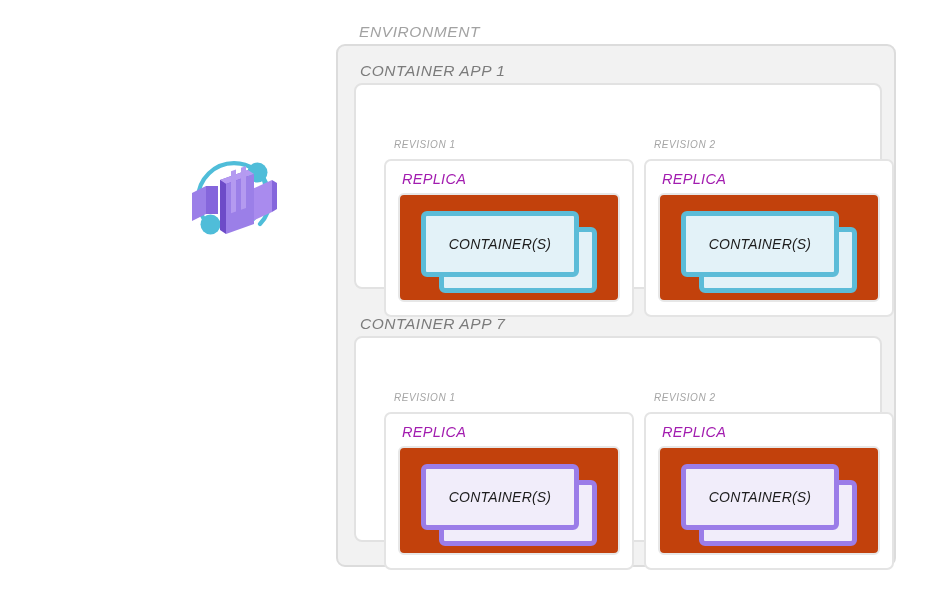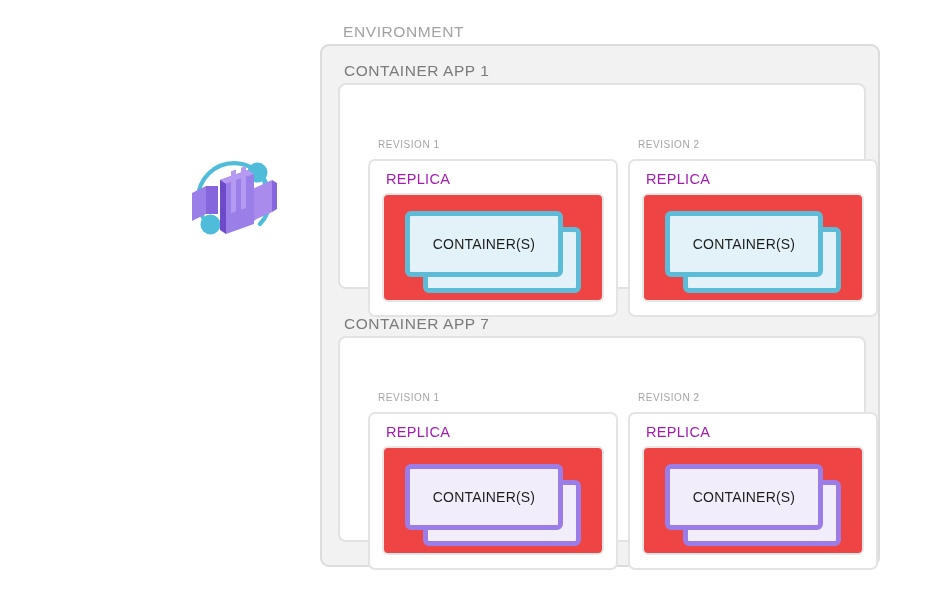--- a/index.html
+++ b/index.html
@@ -44,24 +44,25 @@
     line-height: 27px;
     color: #494949;
     font-weight: 400;
     letter-spacing: 0.1px;
   }
   #caption .bold { font-weight: 700; color: #1b1b1b; }
 
   
   #diagram {
     position: absolute;
-    left: 320px;
+    left: 336px;
     top: 0;
     width: 605px;
     height: 445px;
+    font-style: italic;
   }
 
   .section-label {
     color: #9a9a9a;
     font-size: 15.5px;
     letter-spacing: 0.55px;
     font-weight: 400;
     white-space: nowrap;
   }
 
@@ -137,21 +138,21 @@
     letter-spacing: 0.3px;
   }
 
   .replica-inner {
     position: absolute;
     left: 12px;
     top: 32px;
     right: 12px;
     bottom: 13px;
     box-sizing: border-box;
-    background: #ef4444;
+    background: #c2410c;
     border: 2px solid #e7e7e7;
     border-radius: 6px;
   }
 
   
   .stack {
     position: absolute;
     left: 21px;
     top: 16px;
     width: 180px;

